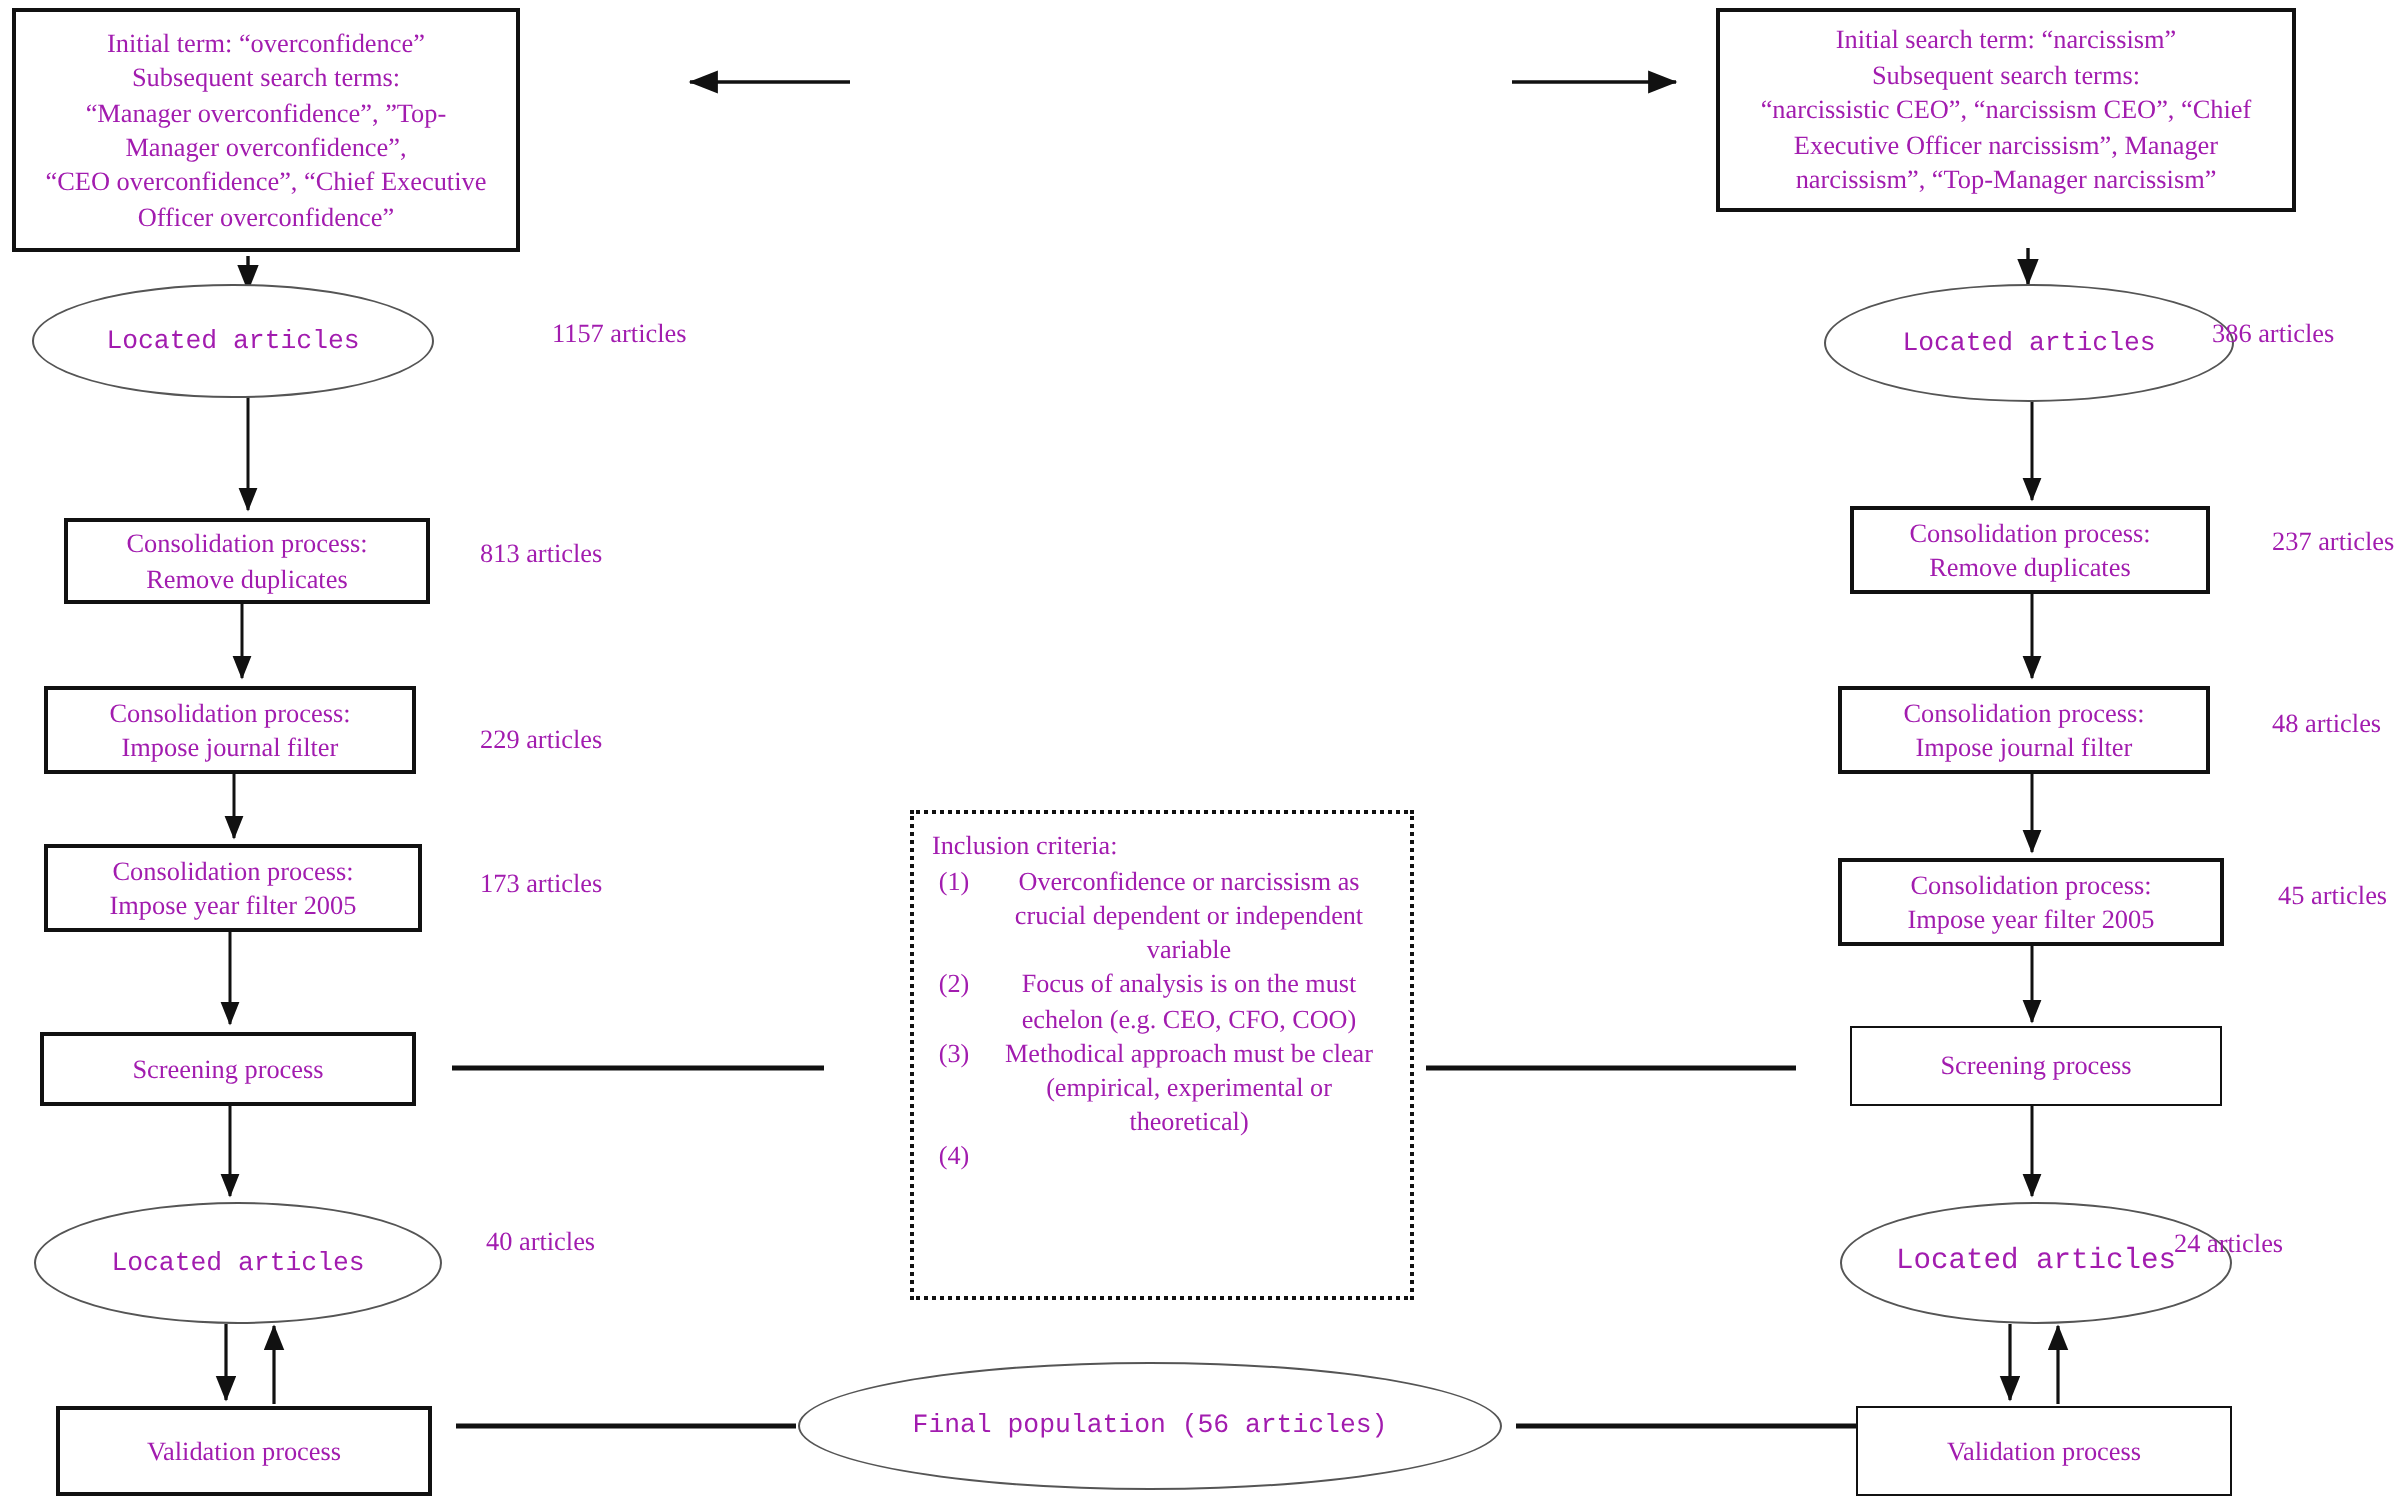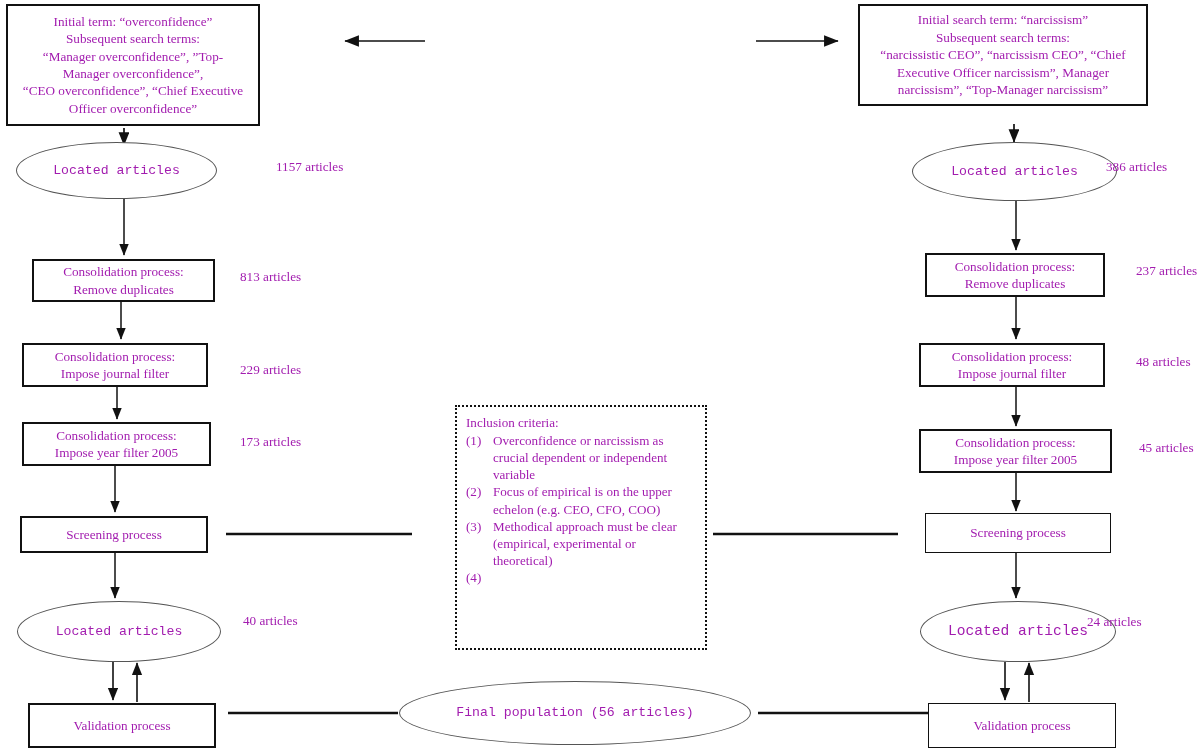--- a/index.html
+++ b/index.html
@@ -36,21 +36,21 @@
   .box {
     border: 2.5px solid #111111;
   }
   .box-thin {
     border: 1.6px solid #111111;
   }
   .box-dotted {
     border: 2px dotted #111111;
     align-items: flex-start;
     justify-content: flex-start;
-    text-align: left;
+    text-align: center;
   }
   .ellipse {
     border: 1.4px solid #555555;
     border-radius: 50%;
     font-family: Liberation Mono, monospace;
   }
   .txt {
     line-height: 1.32;
     padding: 2px 6px;
     white-space: pre-line;
@@ -188,21 +188,21 @@
 
   <div class="node box-dotted" style="left:455px; top:405px; width:252px; height:245px; padding:8px 9px 6px 9px; flex-direction:column;">
     <div class="crit-title">Inclusion criteria:</div>
     <ul class="crit-list">
       <li>
         <span class="crit-num">(1)</span>
         <span class="crit-body">Overconfidence or narcissism as crucial  dependent or independent variable</span>
       </li>
       <li>
         <span class="crit-num">(2)</span>
-        <span class="crit-body">Focus of empirical is on the upper echelon (e.g. CEO, CFO, COO)</span>
+        <span class="crit-body">Focus of analysis is on the must echelon (e.g. CEO, CFO, COO)</span>
       </li>
       <li>
         <span class="crit-num">(3)</span>
         <span class="crit-body">Methodical approach must be clear (empirical,  experimental  or theoretical)</span>
       </li>
       <li>
         <span class="crit-num">(4)</span>
       </li>
     </ul>
   </div>

